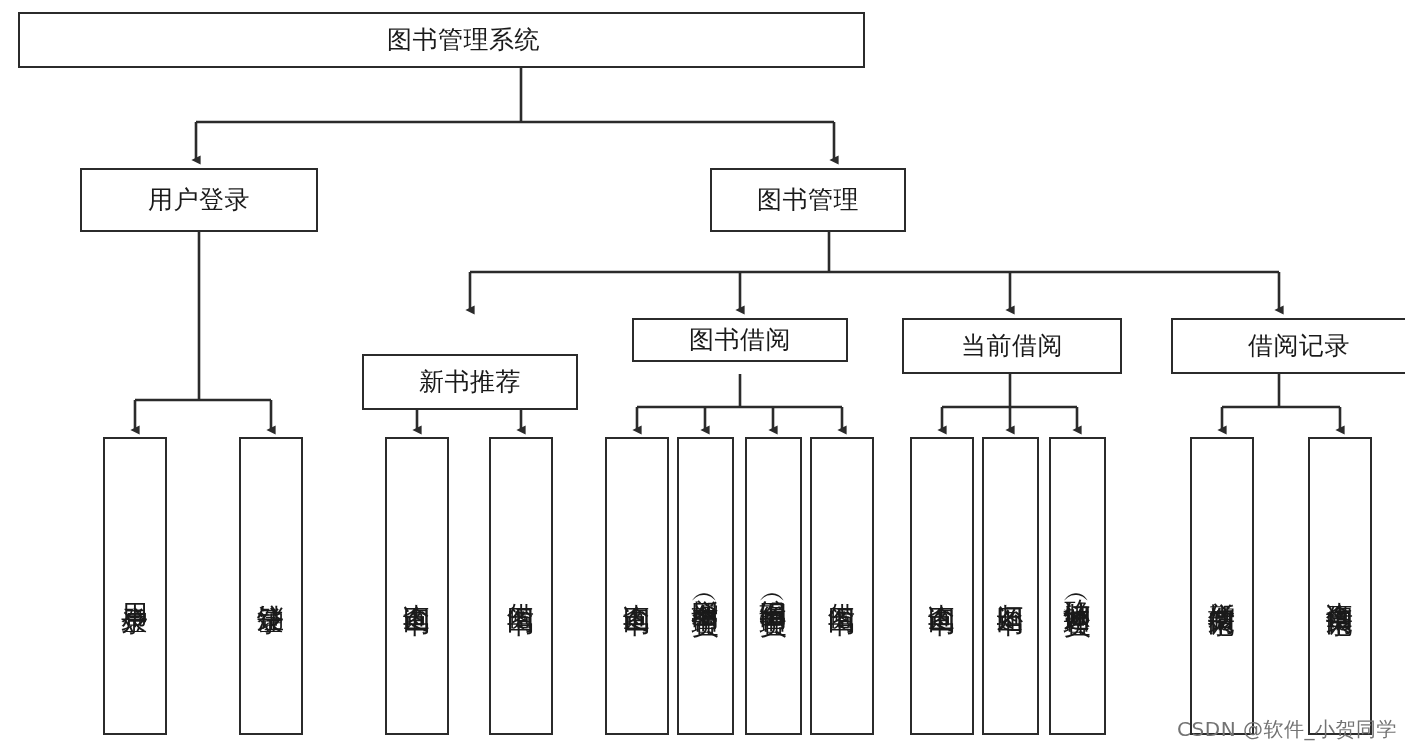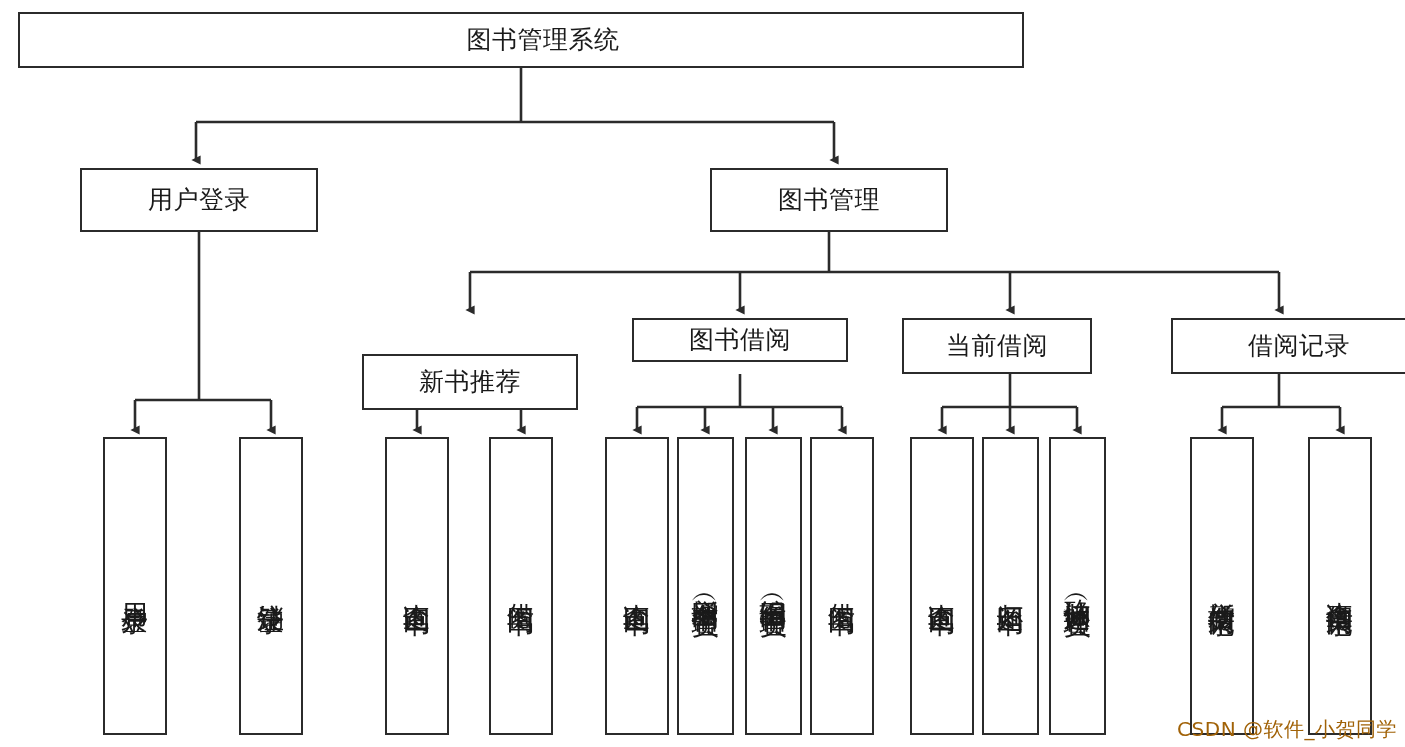--- a/index.html
+++ b/index.html
@@ -64,21 +64,21 @@
     line-height: 1.08;
     letter-spacing: 2px;
     white-space: normal;
     max-height: 100%;
   }
   #watermark {
     position: absolute;
     right: 8px;
     bottom: 4px;
     font-size: 20px;
-    color: #a16207;
+    color: #737373;
     letter-spacing: 0.5px;
     z-index: 5;
     white-space: nowrap;
   }
 </style>
 </head>
 <body>
 
 <div id="canvas">
 
@@ -125,38 +125,38 @@
       <path d="M1010,407 L1010,430" marker-end="url(#arrow)"></path>
       <path d="M1077,407 L1077,430" marker-end="url(#arrow)"></path>
 
       <path d="M1279,374 L1279,407"></path>
       <path d="M1222,407 L1340,407"></path>
       <path d="M1222,407 L1222,430" marker-end="url(#arrow)"></path>
       <path d="M1340,407 L1340,430" marker-end="url(#arrow)"></path>
     </g>
   </svg>
 
-  <div class="node h" style="left:18px; top:12px; width:1006px; height:56px;padding-left:44px;">
+  <div class="node h" style="left:18px; top:12px; width:847px; height:56px;padding-left:44px;">
     <span class="label">图书管理系统</span>
   </div>
 
   <div class="node lvl2" style="left:80px; top:168px; width:238px; height:64px;">
     <span class="label">用户登录</span>
   </div>
-  <div class="node lvl2" style="left:710px; top:168px; width:238px; height:64px;">
+  <div class="node lvl2" style="left:710px; top:168px; width:196px; height:64px;">
     <span class="label">图书管理</span>
   </div>
 
   <div class="node lvl3" style="left:362px; top:318px; width:216px; height:56px;margin-top:36px;">
     <span class="label">新书推荐</span>
   </div>
   <div class="node lvl3" style="left:632px; top:318px; width:216px; height:44px;">
     <span class="label">图书借阅</span>
   </div>
-  <div class="node lvl3" style="left:902px; top:318px; width:190px; height:56px;">
+  <div class="node lvl3" style="left:902px; top:318px; width:220px; height:56px;">
     <span class="label">当前借阅</span>
   </div>
   <div class="node lvl3" style="left:1171px; top:318px; width:256px; height:56px;">
     <span class="label">借阅记录</span>
   </div>
 
   <div class="node v" style="left:103px; top:437px; width:64px; height:298px;">
     <span class="label">用户登录</span>
   </div>
   <div class="node v" style="left:239px; top:437px; width:64px; height:298px;">

